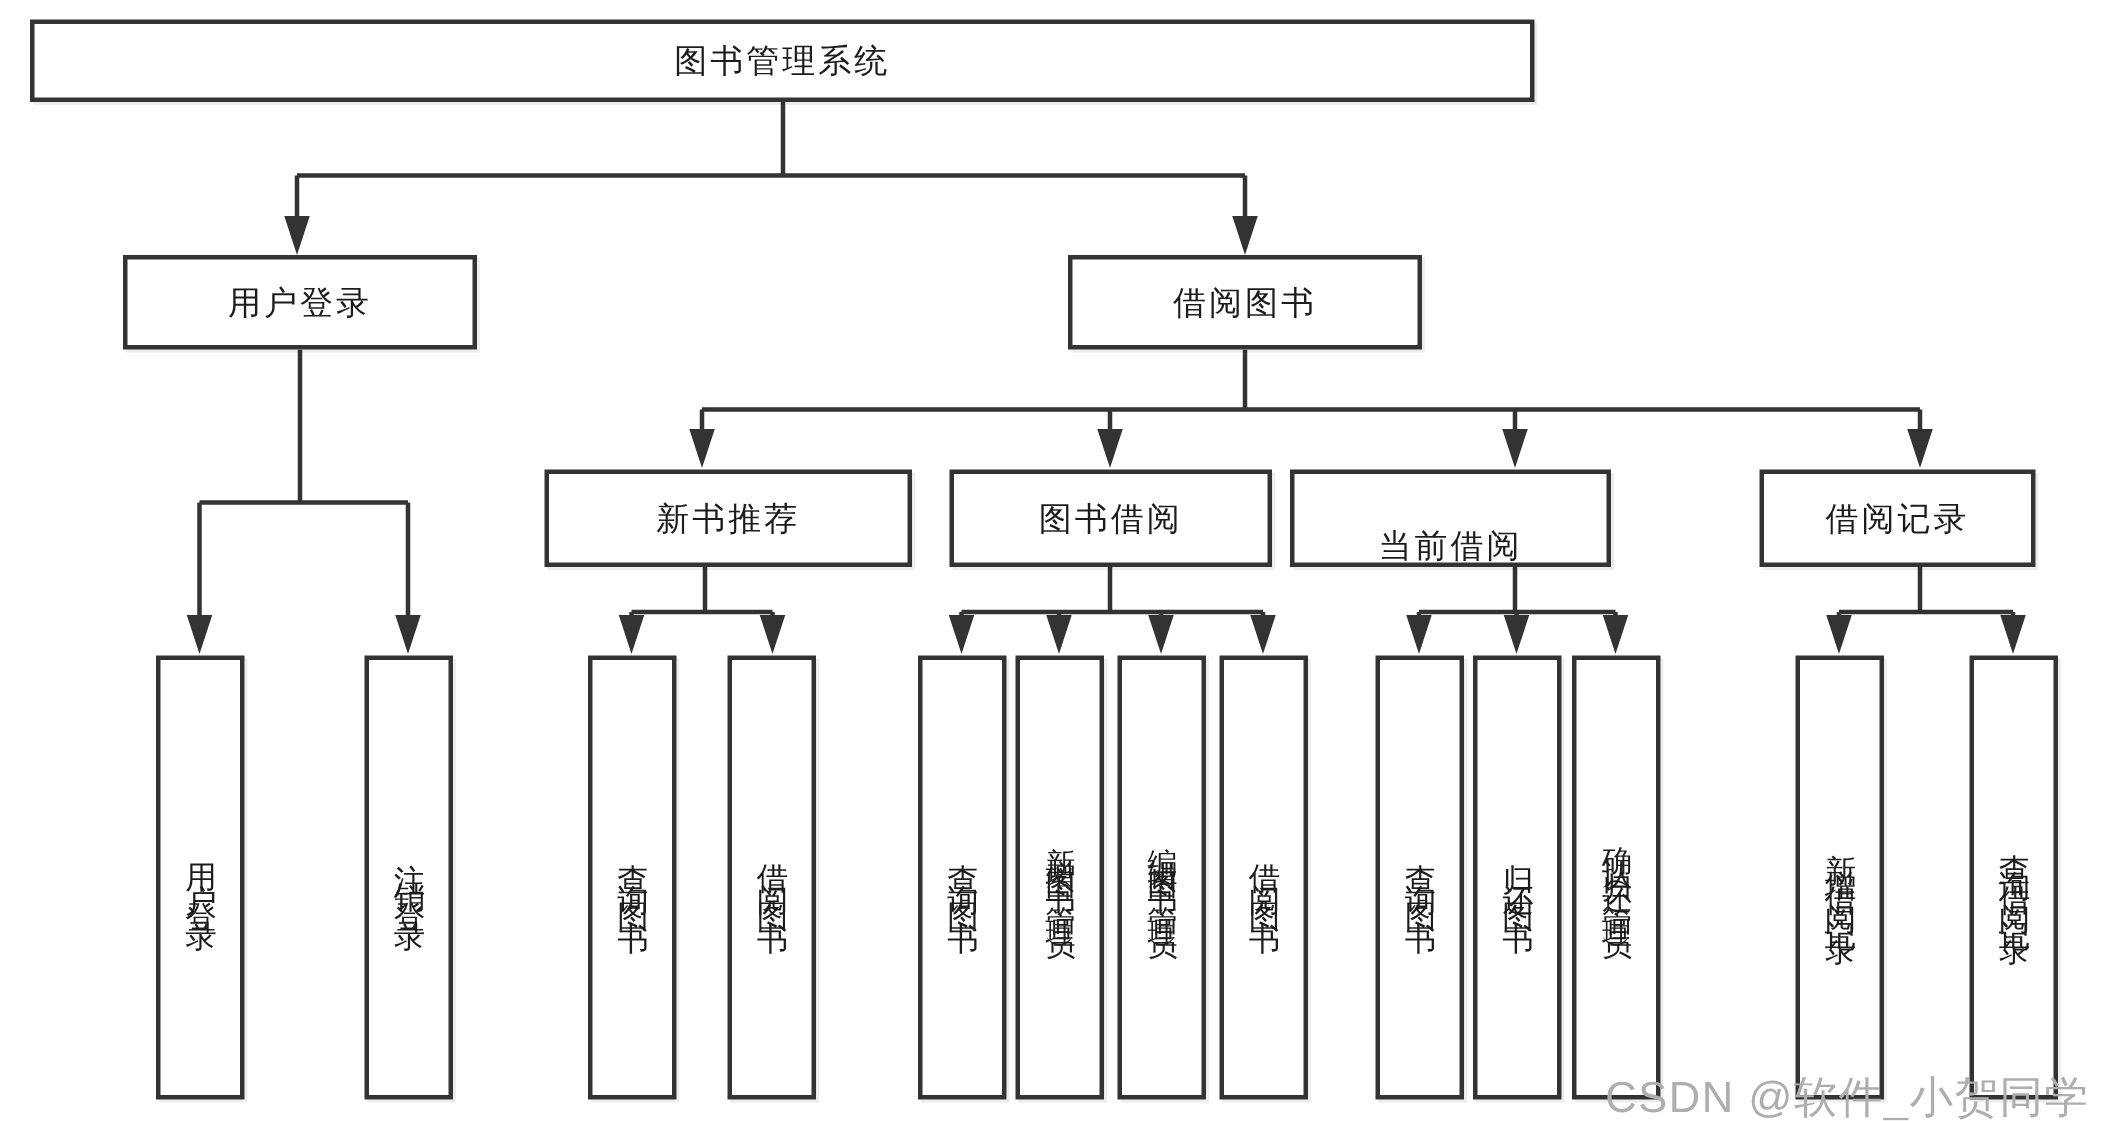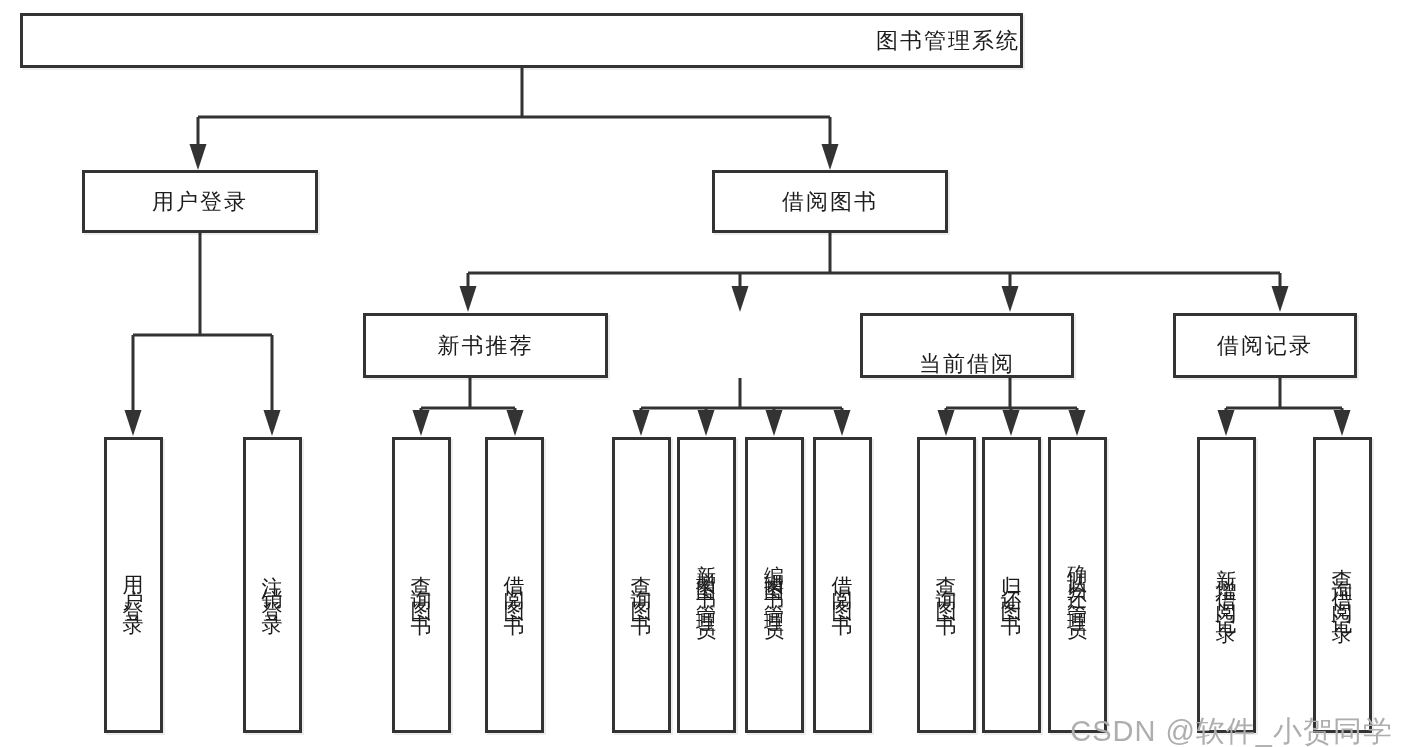--- a/index.html
+++ b/index.html
@@ -40,21 +40,21 @@
     writing-mode:vertical-rl;
     text-orientation:mixed;
     font-size:21px;
     letter-spacing:13px;
     line-height:1;
     white-space:nowrap;
   }
   .leaf .lbl.mid{letter-spacing:11px;}
   .leaf .lbl.long{letter-spacing:8px;font-size:20px;}
   
-  .root {left:20px;  top:13px;  width:1003px;height:55px;justify-content:flex-end;}
+  .root {left:20px;  top:13px;  width:1003px;height:55px;}
   .l2a  {left:82px;  top:170px; width:236px; height:63px;}
   .l2b  {left:712px; top:170px; width:236px; height:63px;}
   .l3a  {left:363px; top:313px; width:245px; height:65px;}
   .l3b  {left:633px; top:313px; width:215px; height:65px;}
   .l3c  {left:860px; top:313px; width:214px; height:65px;align-items:flex-end;}
   .l3d  {left:1173px;top:313px; width:184px; height:65px;}
   .leaf {top:437px;  width:59px; height:296px;}
   .lf0{left:104px;} .lf1{left:243px;}
   .lf2{left:392px;} .lf3{left:485px;}
   .lf4{left:612px;} .lf5{left:677px;} .lf6{left:745px;} .lf7{left:813px;}
@@ -125,20 +125,23 @@
   <div class="node l2a">
     <span class="lbl">用户登录</span>
   </div>
   <div class="node l2b">
     <span class="lbl">借阅图书</span>
   </div>
 
   <div class="node l3a">
     <span class="lbl">新书推荐</span>
   </div>
+  <div class="node l3b">
+    <span class="lbl">图书借阅</span>
+  </div>
   <div class="node l3c">
     <span class="lbl">当前借阅</span>
   </div>
   <div class="node l3d">
     <span class="lbl">借阅记录</span>
   </div>
 
   <div class="node leaf lf0">
     <span class="lbl">用户登录</span>
   </div>

